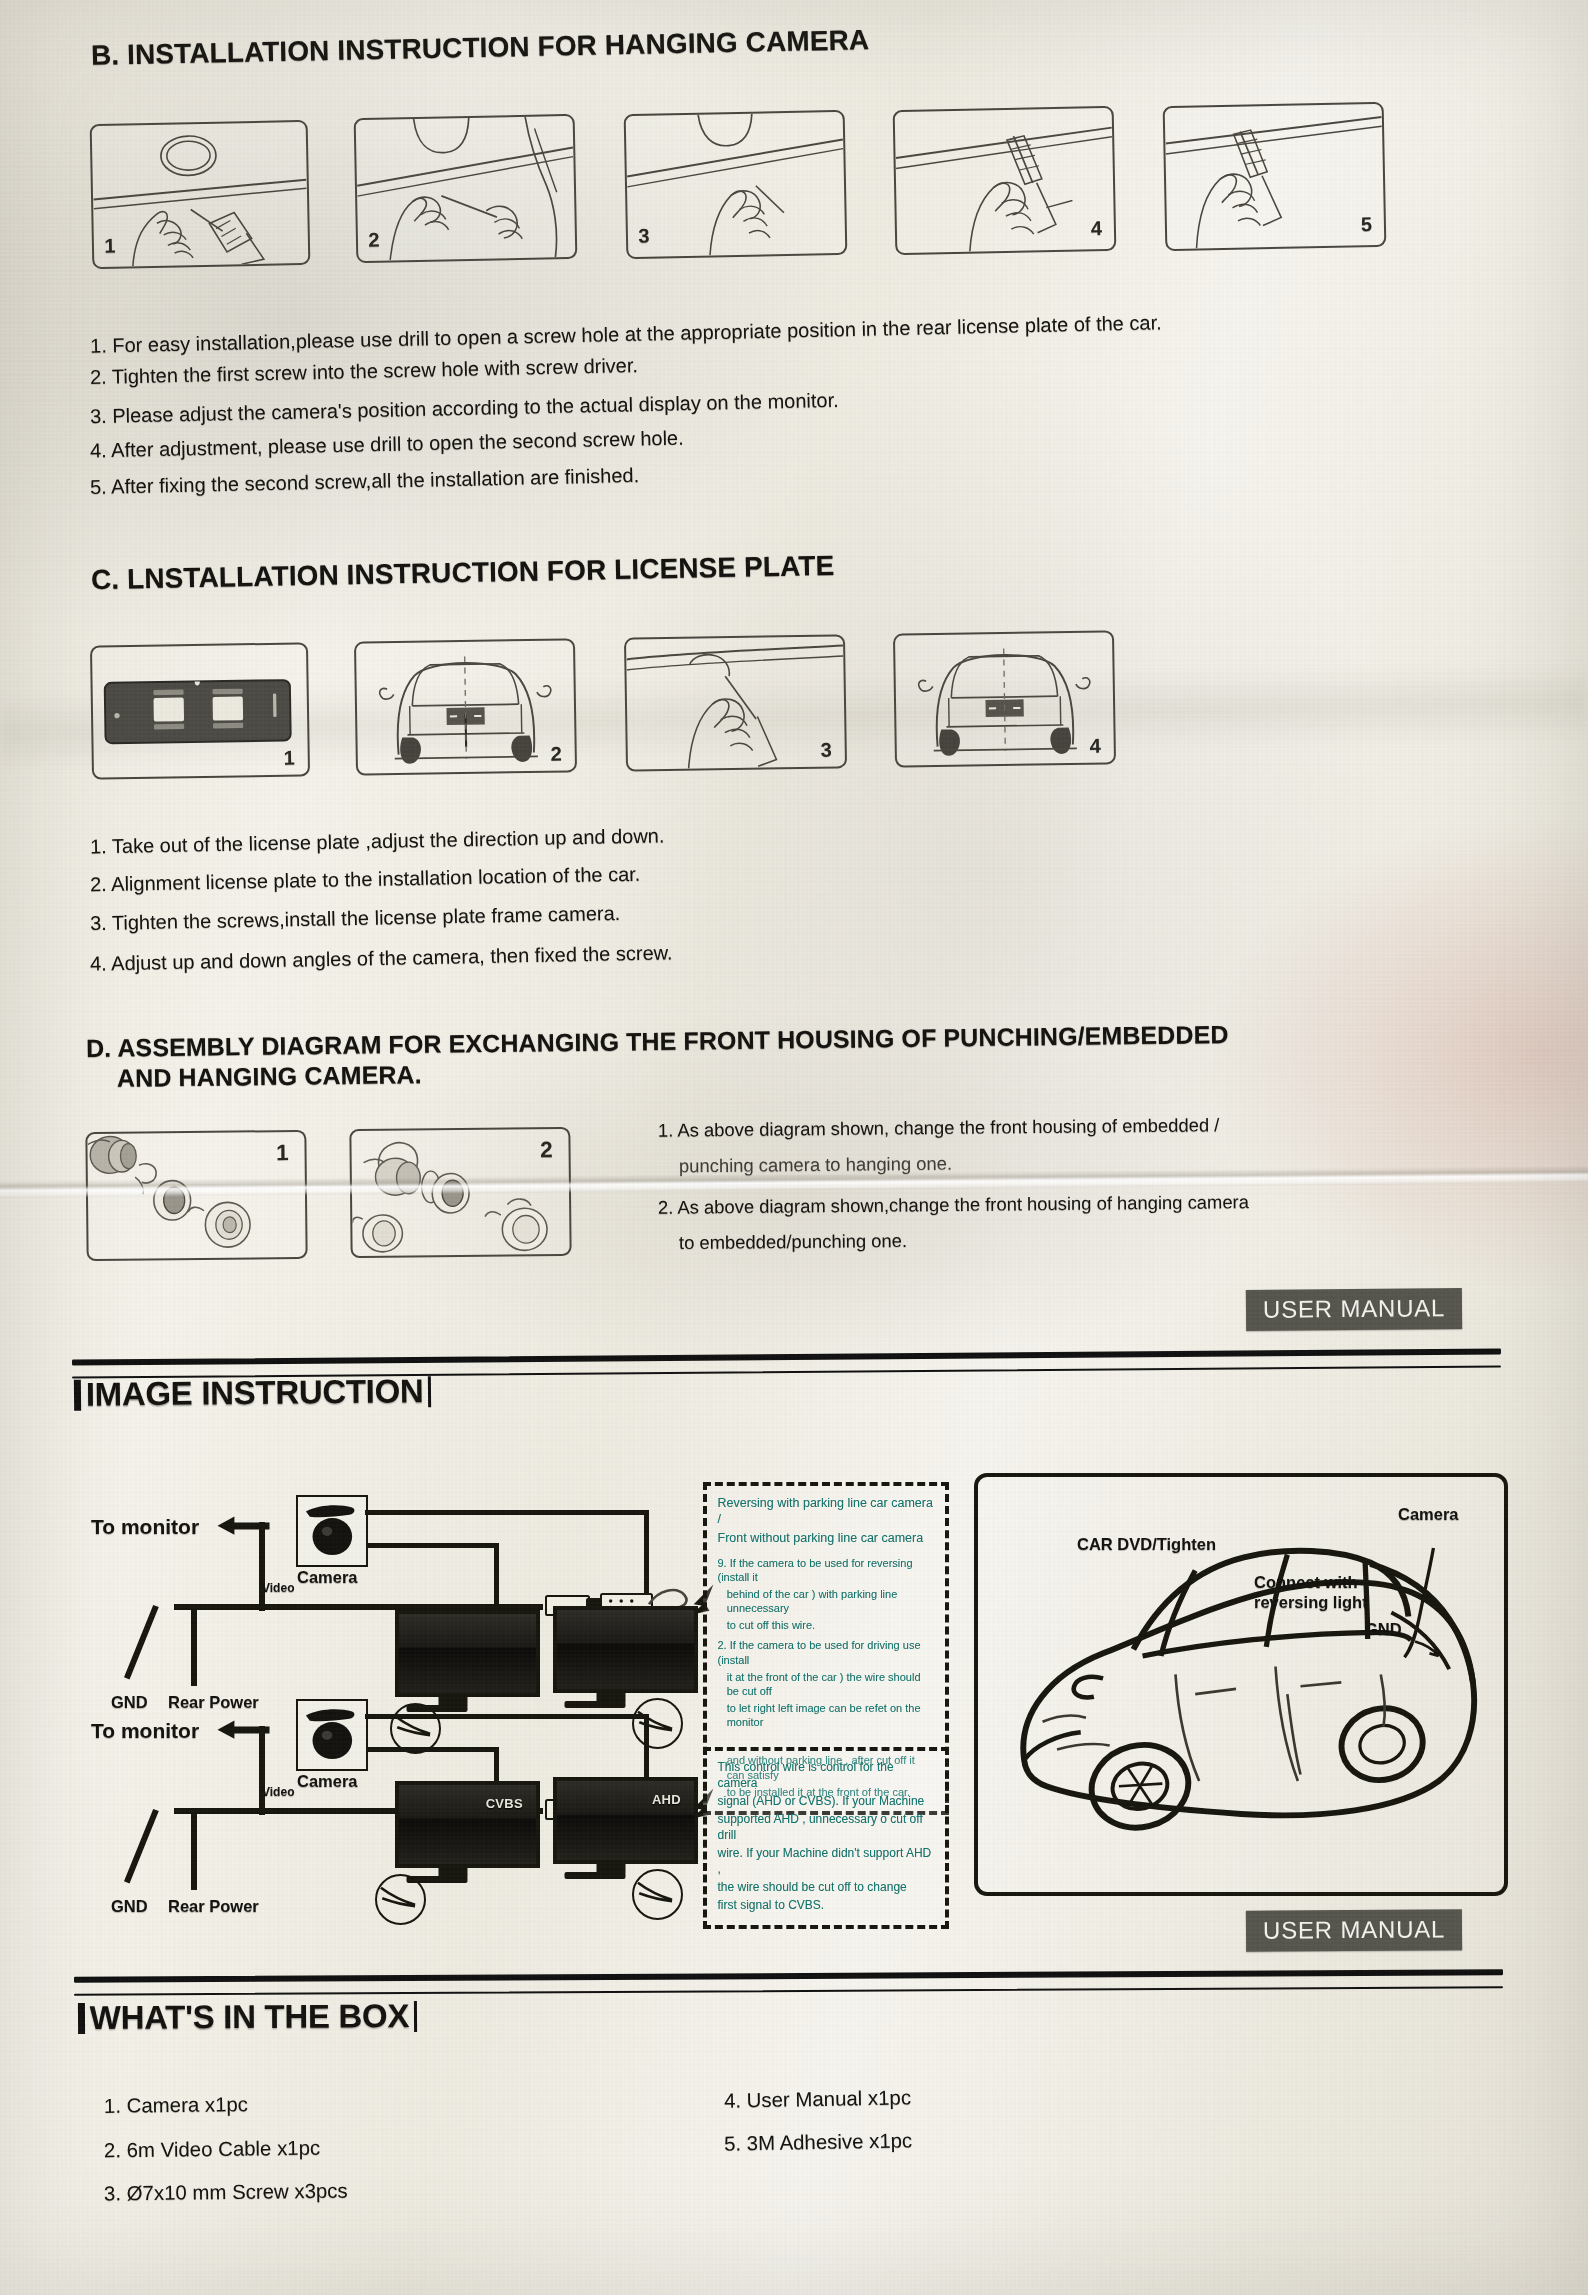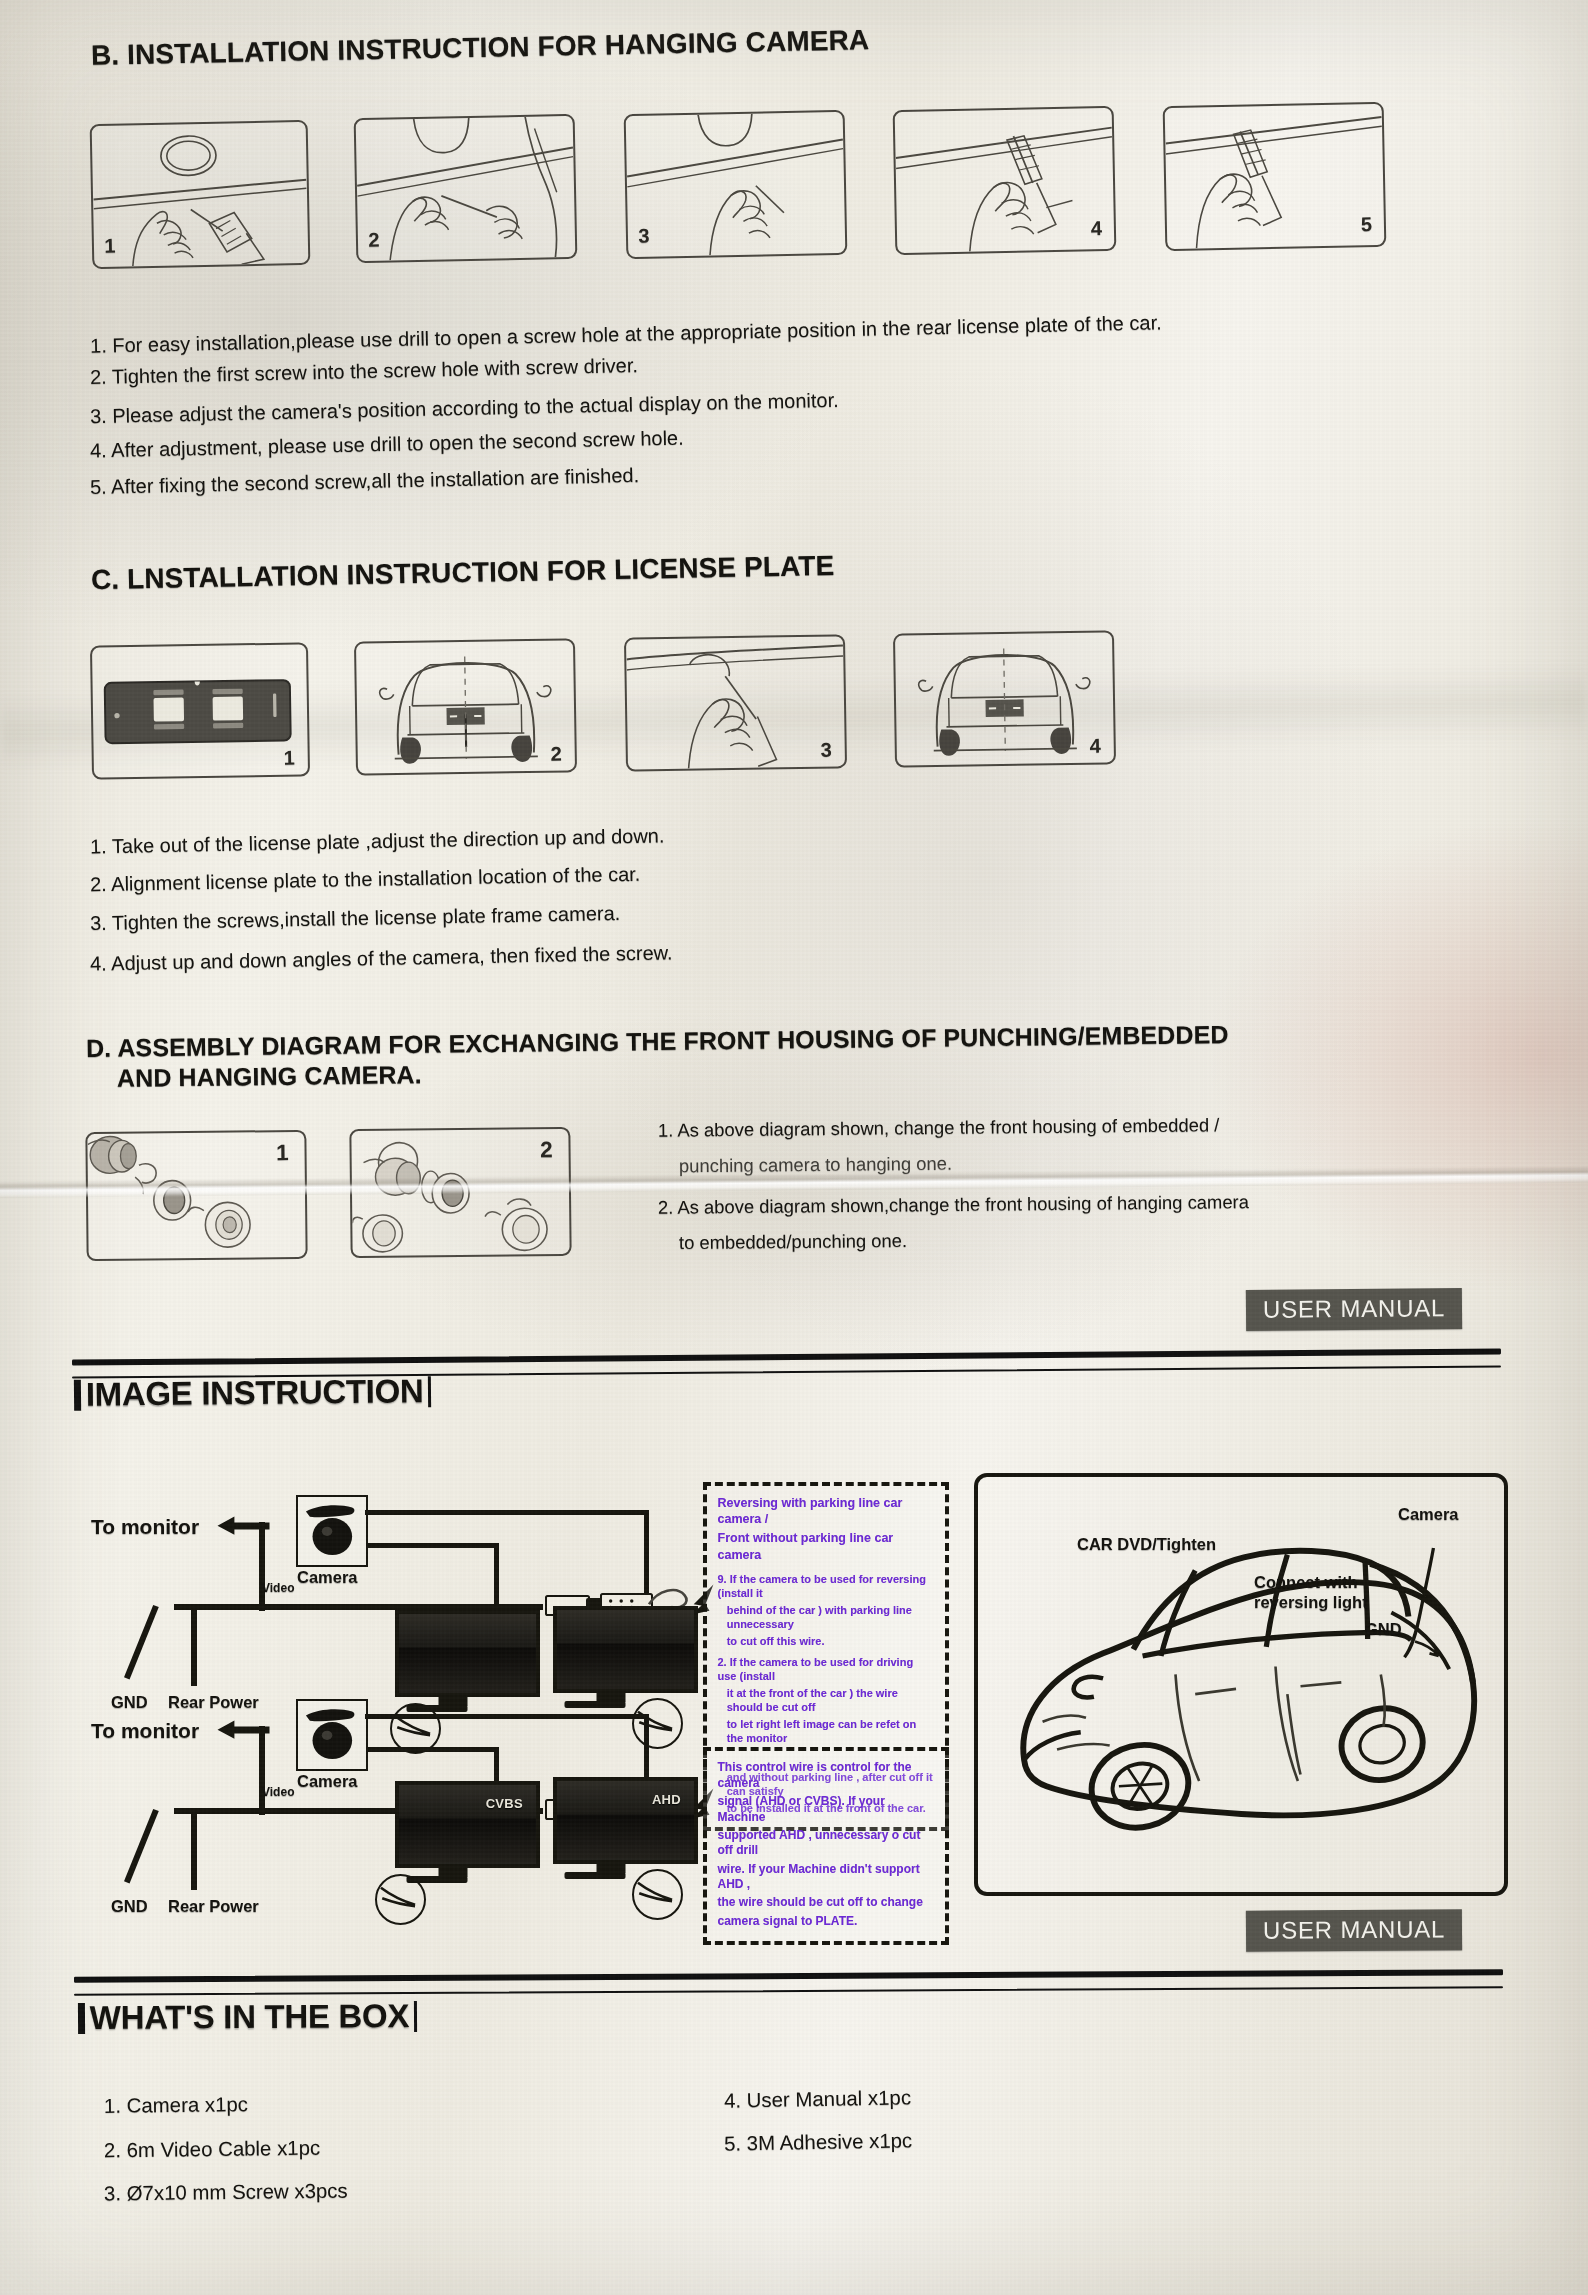--- a/index.html
+++ b/index.html
@@ -108,21 +108,21 @@
   .mon-tag{position:absolute;color:#e9e6da;font-size:13px;font-weight:700;letter-spacing:0.3px;text-shadow:0 0.7px 1.3px #000;}
   .conn{position:absolute;border:2px solid #17160f;background:#f2efe5;}
   .conn.solid{background:#17160f;}
   .cut-circle{
     position:absolute;border:2.6px solid #17160f;border-radius:50%;
   }
   .dashed-box{
     position:absolute;border:4px dashed #17160f;padding:9.2px 10.5px;
     background:rgba(255,255,255,.16);
   }
-  .dashed-box p{margin:0 0 2.6px 0;font-size:11px;line-height:1.30;font-weight:700;color:#6d28d9;text-shadow:0 0.3px 0.3px rgba(0,0,0,.2);}
+  .dashed-box p{margin:0 0 2.6px 0;font-size:11px;line-height:1.30;font-weight:400;color:#0f766e;text-shadow:0 0.3px 0.3px rgba(0,0,0,.2);}
   .dashed-box p.lead{font-size:12.5px;}
   .car-box{
     position:absolute;border:4.6px solid #17160f;border-radius:13px;
     background:rgba(255,255,255,.10);
   }
   .carlab{position:absolute;font-size:16.5px;font-weight:600;text-shadow:0 0.7px 0.7px rgba(0,0,0,.25);white-space:nowrap;}
 
   
   .box-item{position:absolute;font-size:20.4px;text-shadow:0 0.7px 0.7px rgba(0,0,0,.22);white-space:nowrap;}
 </style>
@@ -516,21 +516,21 @@
   <p style="padding-left:9.2px;margin-top:24px;">and without parking line , after cut off it can satisfy</p>
   <p style="padding-left:9.2px;">to be installed it at the front of the car.</p>
 </div>
 
 <div class="dashed-box" style="left:703px;top:1747px;width:217px;">
   <p style="font-size:12px;">This control wire is control for the camera</p>
   <p style="font-size:12px;">signal (AHD or CVBS). If your Machine</p>
   <p style="font-size:12px;">supported AHD , unnecessary o cut off drill</p>
   <p style="font-size:12px;">wire. If your Machine didn't support AHD ,</p>
   <p style="font-size:12px;">the wire should be cut off to change</p>
-  <p style="font-size:12px;">camera signal to PLATE.</p>
+  <p style="font-size:12px;">first signal to CVBS.</p>
 </div>
 
 <div class="car-box" style="left:974px;top:1473px;width:526px;height:415px;">
   <svg width="520" height="408" viewBox="0 0 790 620">
 
     <path d="M70 430 C60 360 110 300 190 268 C260 240 330 206 420 180 C500 158 600 150 660 176 C716 200 744 250 752 312 C760 372 742 430 700 462 C640 506 520 520 400 512 C280 504 160 490 104 470 C82 462 72 448 70 430 Z" stroke="#17160f" fill="none" stroke-width="9"></path>
 
     <path d="M236 262 C276 186 332 140 404 122 C470 106 548 110 596 130 C632 146 650 176 654 212" stroke="#17160f" fill="none" stroke-width="9"></path>
 
     <path d="M330 142 C306 186 288 230 278 272" stroke="#17160f" fill="none" stroke-width="8"></path>

